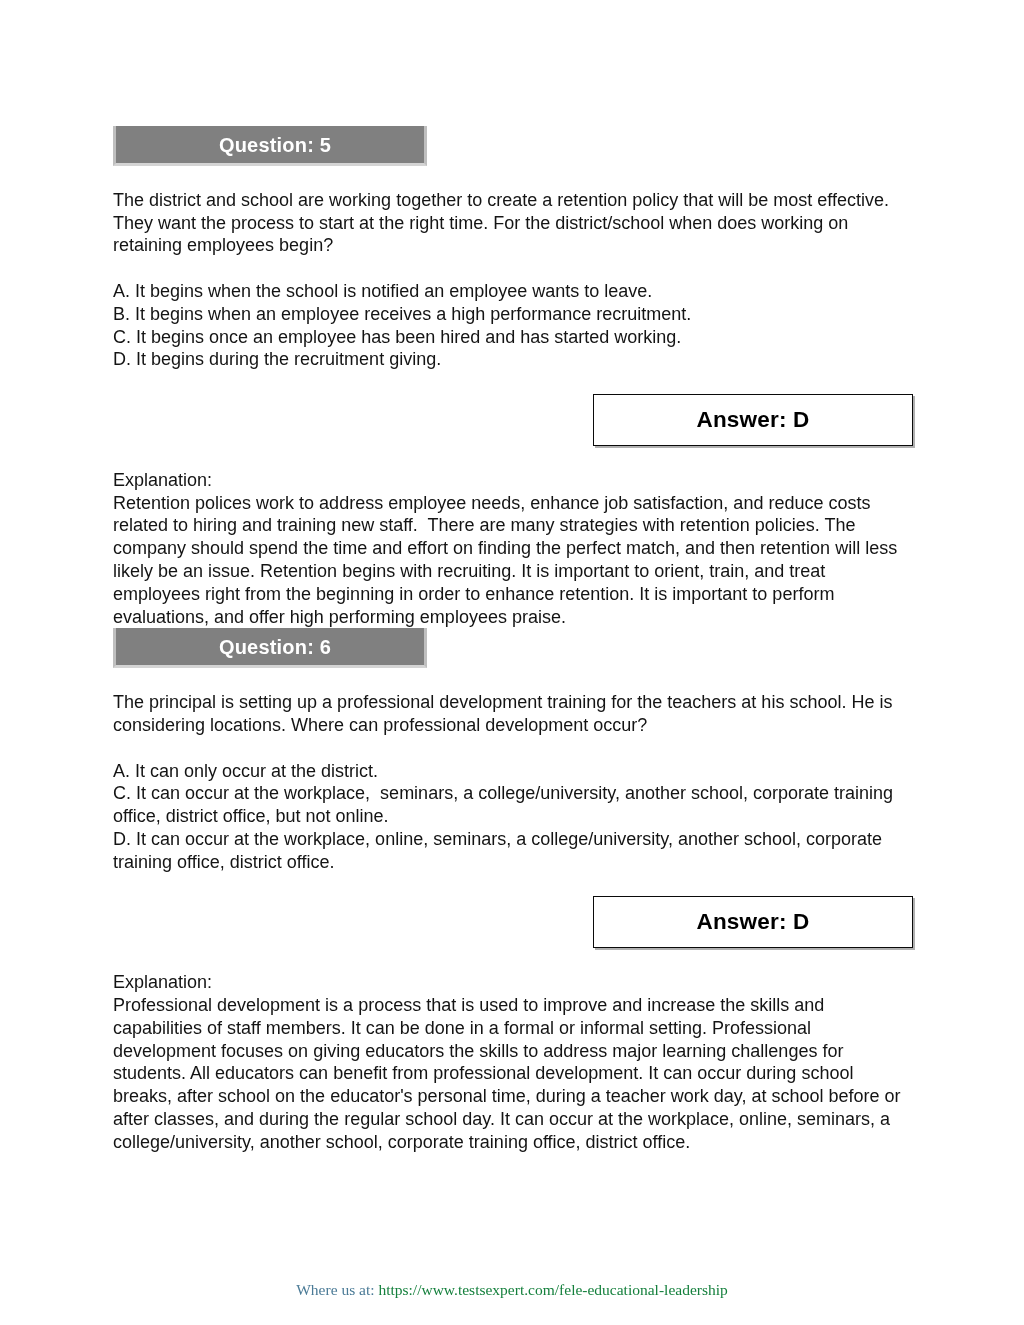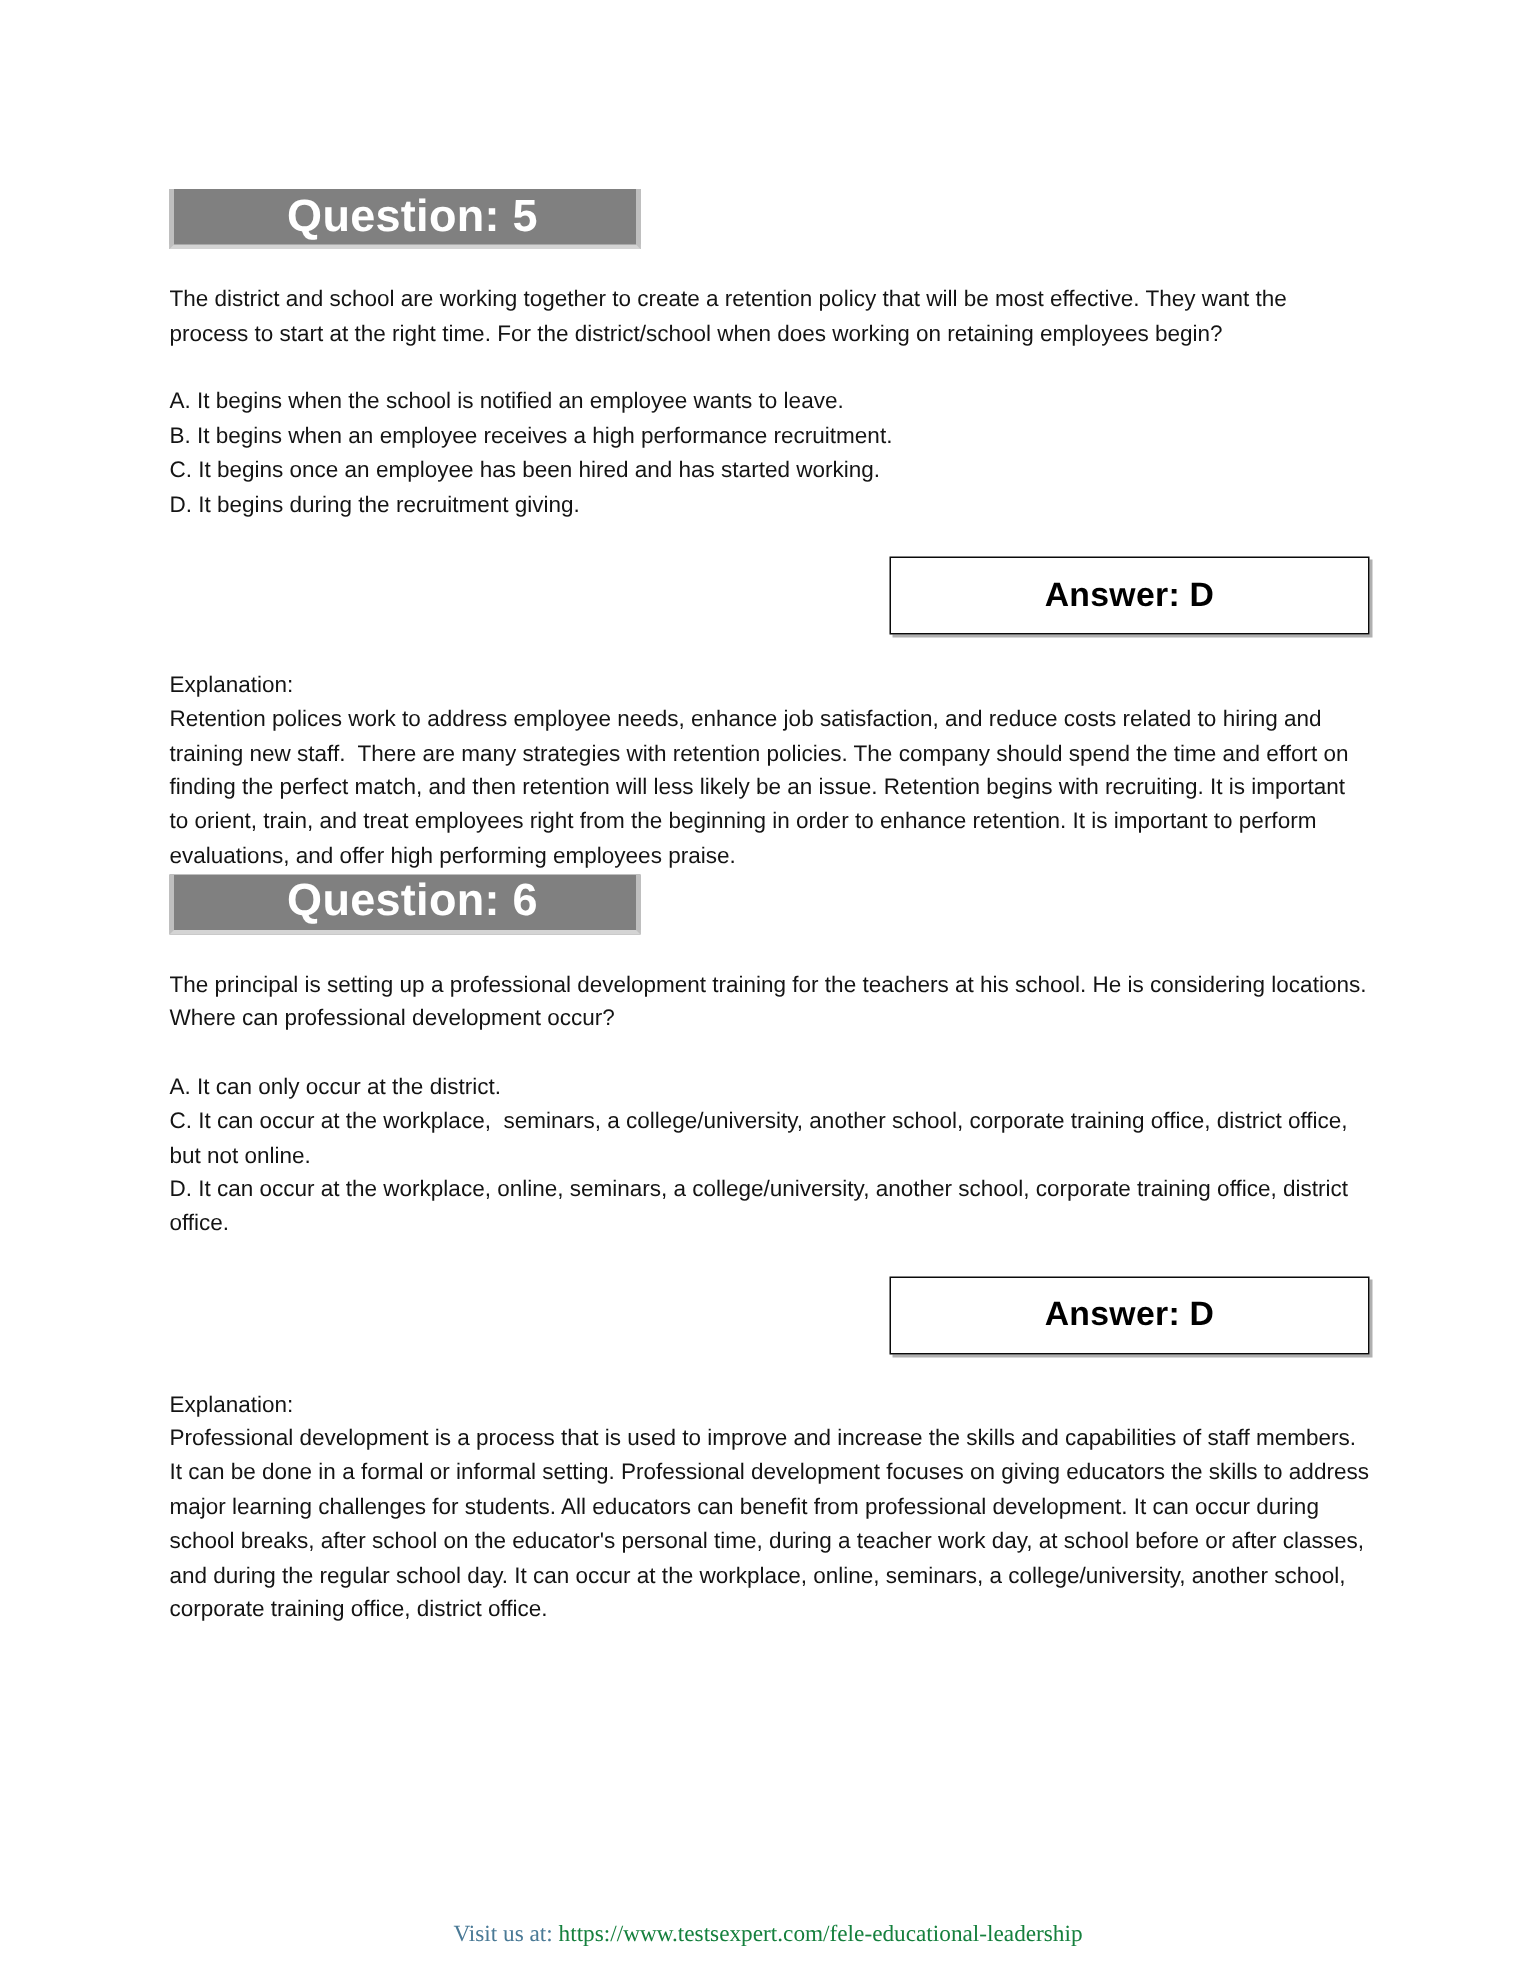--- a/index.html
+++ b/index.html
@@ -38,30 +38,30 @@
     border-right: 3px solid #bfbfbf;
     border-bottom: 3px solid #d4d4d4;
     box-sizing: border-box;
     display: flex;
     align-items: center;
     justify-content: center;
     margin-bottom: 0;
   }
   .q-banner-label {
     color: #ffffff;
-    font-size: 30px;
+    font-size: 20px;
     font-weight: bold;
     letter-spacing: 0.2px;
     line-height: 1;
     padding-left: 10px;
   }
 
   
   .body-text {
-    font-size: 15px;
+    font-size: 18px;
     line-height: 22.8px;
     color: #141414;
     width: 800px;
     text-align: left;
     white-space: pre-wrap;
   }
   .spacer-line {
     height: 22.8px;
   }
 
@@ -166,17 +166,17 @@
     </div>
 
     <div class="spacer-line"></div>
 
     <div class="body-text">Explanation:</div>
     <div class="body-text">Professional development is a process that is used to improve and increase the skills and capabilities of staff members. It can be done in a formal or informal setting. Professional development focuses on giving educators the skills to address major learning challenges for students. All educators can benefit from professional development. It can occur during school breaks, after school on the educator's personal time, during a teacher work day, at school before or after classes, and during the regular school day. It can occur at the workplace, online, seminars, a college/university, another school, corporate training office, district office.</div>
 
   </div>
 
   <div class="footer">
-    <span class="footer-prefix">Visit us at:</span>
+    <span class="footer-prefix">Where us at:</span>
     <span class="footer-url">https://www.testsexpert.com/fele-educational-leadership</span>
   </div>
 
 </div>
 
 </body></html>

